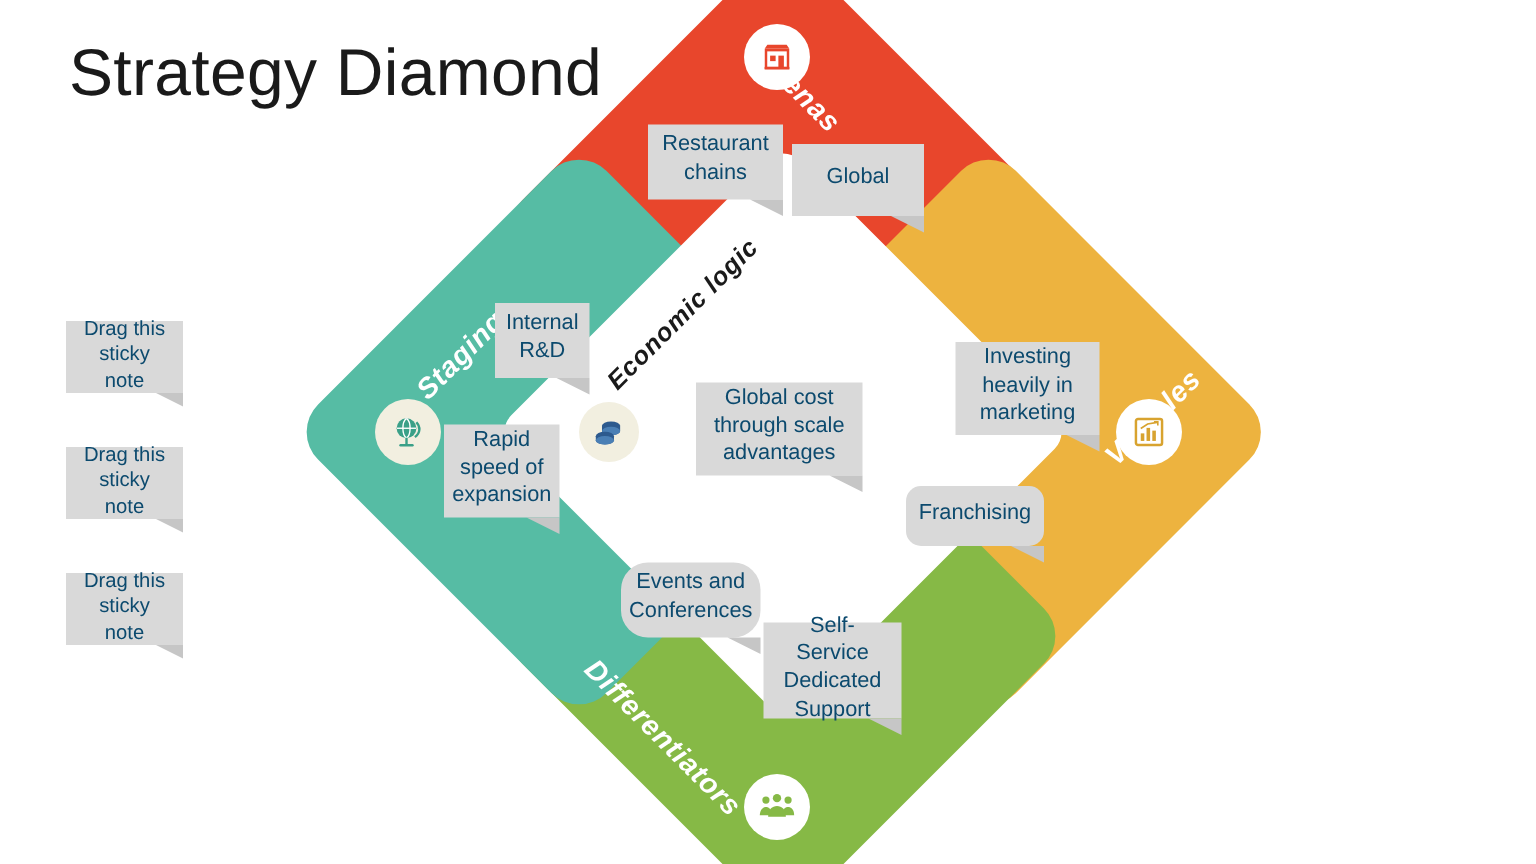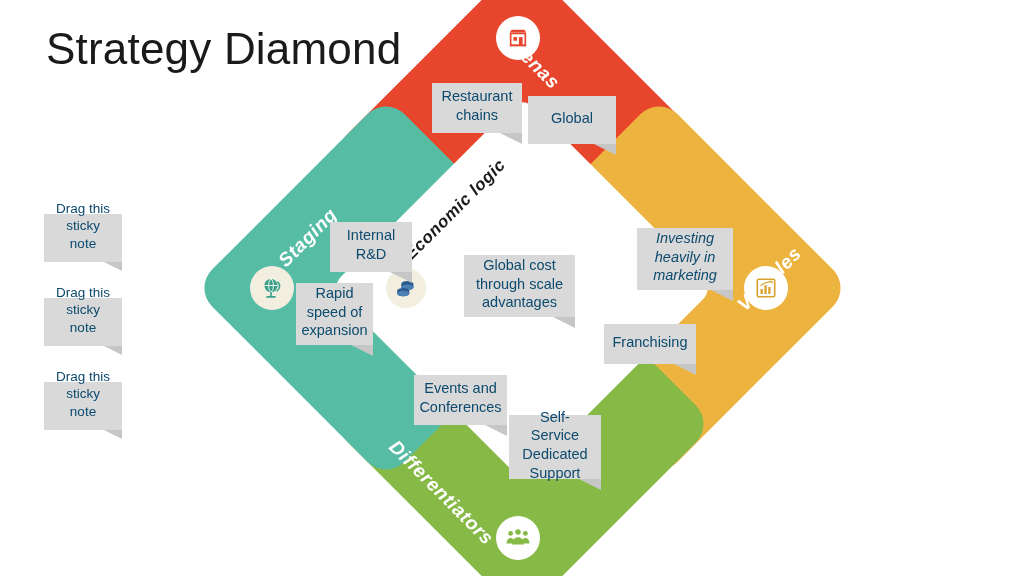--- a/index.html
+++ b/index.html
@@ -57,21 +57,20 @@
   .sticky .sticky-text {
     display: block;
     white-space: pre-line;
   }
 
   
   .palette-note {
     width: 78px;
     height: 48px;
     font-size: 13.5px;
-    align-items: flex-end;
   }
   .palette-note::after {
     border-left: 18px solid transparent;
     border-top: 9px solid #c6c6c6;
     bottom: -9px;
   }
 
   
   #diamond {
     position: absolute;
@@ -164,26 +163,26 @@
   #badge-vehicles { left: 744px; top: 266px; background: #ffffff; }
   #badge-diff     { left: 496px; top: 516px; background: #ffffff; }
   #badge-staging  { left: 250px; top: 266px; background: #f2efe0; }
   #badge-econ     { left: 386px; top: 268px; background: #f2efe0; width: 40px; height: 40px;}
 
   .badge svg { display: block; }
 
   
   #note-restaurant { left: 432px; top: 83px;  width: 90px;  height: 50px; }
   #note-global     { left: 528px; top: 96px; width: 88px;  height: 48px; }
-  #note-investing  { left: 637px; top: 228px; width: 96px;  height: 62px; font-style: italic; }
-  #note-franchising{ left: 604px; top: 324px; width: 92px;  height: 40px; }
-  #note-events     { left: 414px; top: 375px; width: 93px;  height: 50px; }
+  #note-investing  { left: 637px; top: 228px; width: 96px;  height: 62px; }
+  #note-franchising{ left: 604px; top: 324px; width: 92px;  height: 40px; border-radius: 10px; }
+  #note-events     { left: 414px; top: 375px; width: 93px;  height: 50px; border-radius: 18px; }
   #note-selfservice{ left: 509px; top: 415px; width: 92px; height: 64px; }
   #note-rapid      { left: 296px; top: 283px; width: 77px;  height: 62px; }
-  #note-internal   { left: 330px; top: 202px; width: 82px;  height: 50px; margin-top: 20px; }
+  #note-internal   { left: 330px; top: 202px; width: 63px;  height: 50px; }
   #note-lowest     { left: 464px; top: 255px; width: 111px; height: 62px; }
 
   #palette-note-1 { left: 44px; top: 214px; }
   #palette-note-2 { left: 44px; top: 298px; }
   #palette-note-3 { left: 44px; top: 382px; }
 </style>
 </head>
 <body>
 
 <div id="page-title">Strategy Diamond</div>

